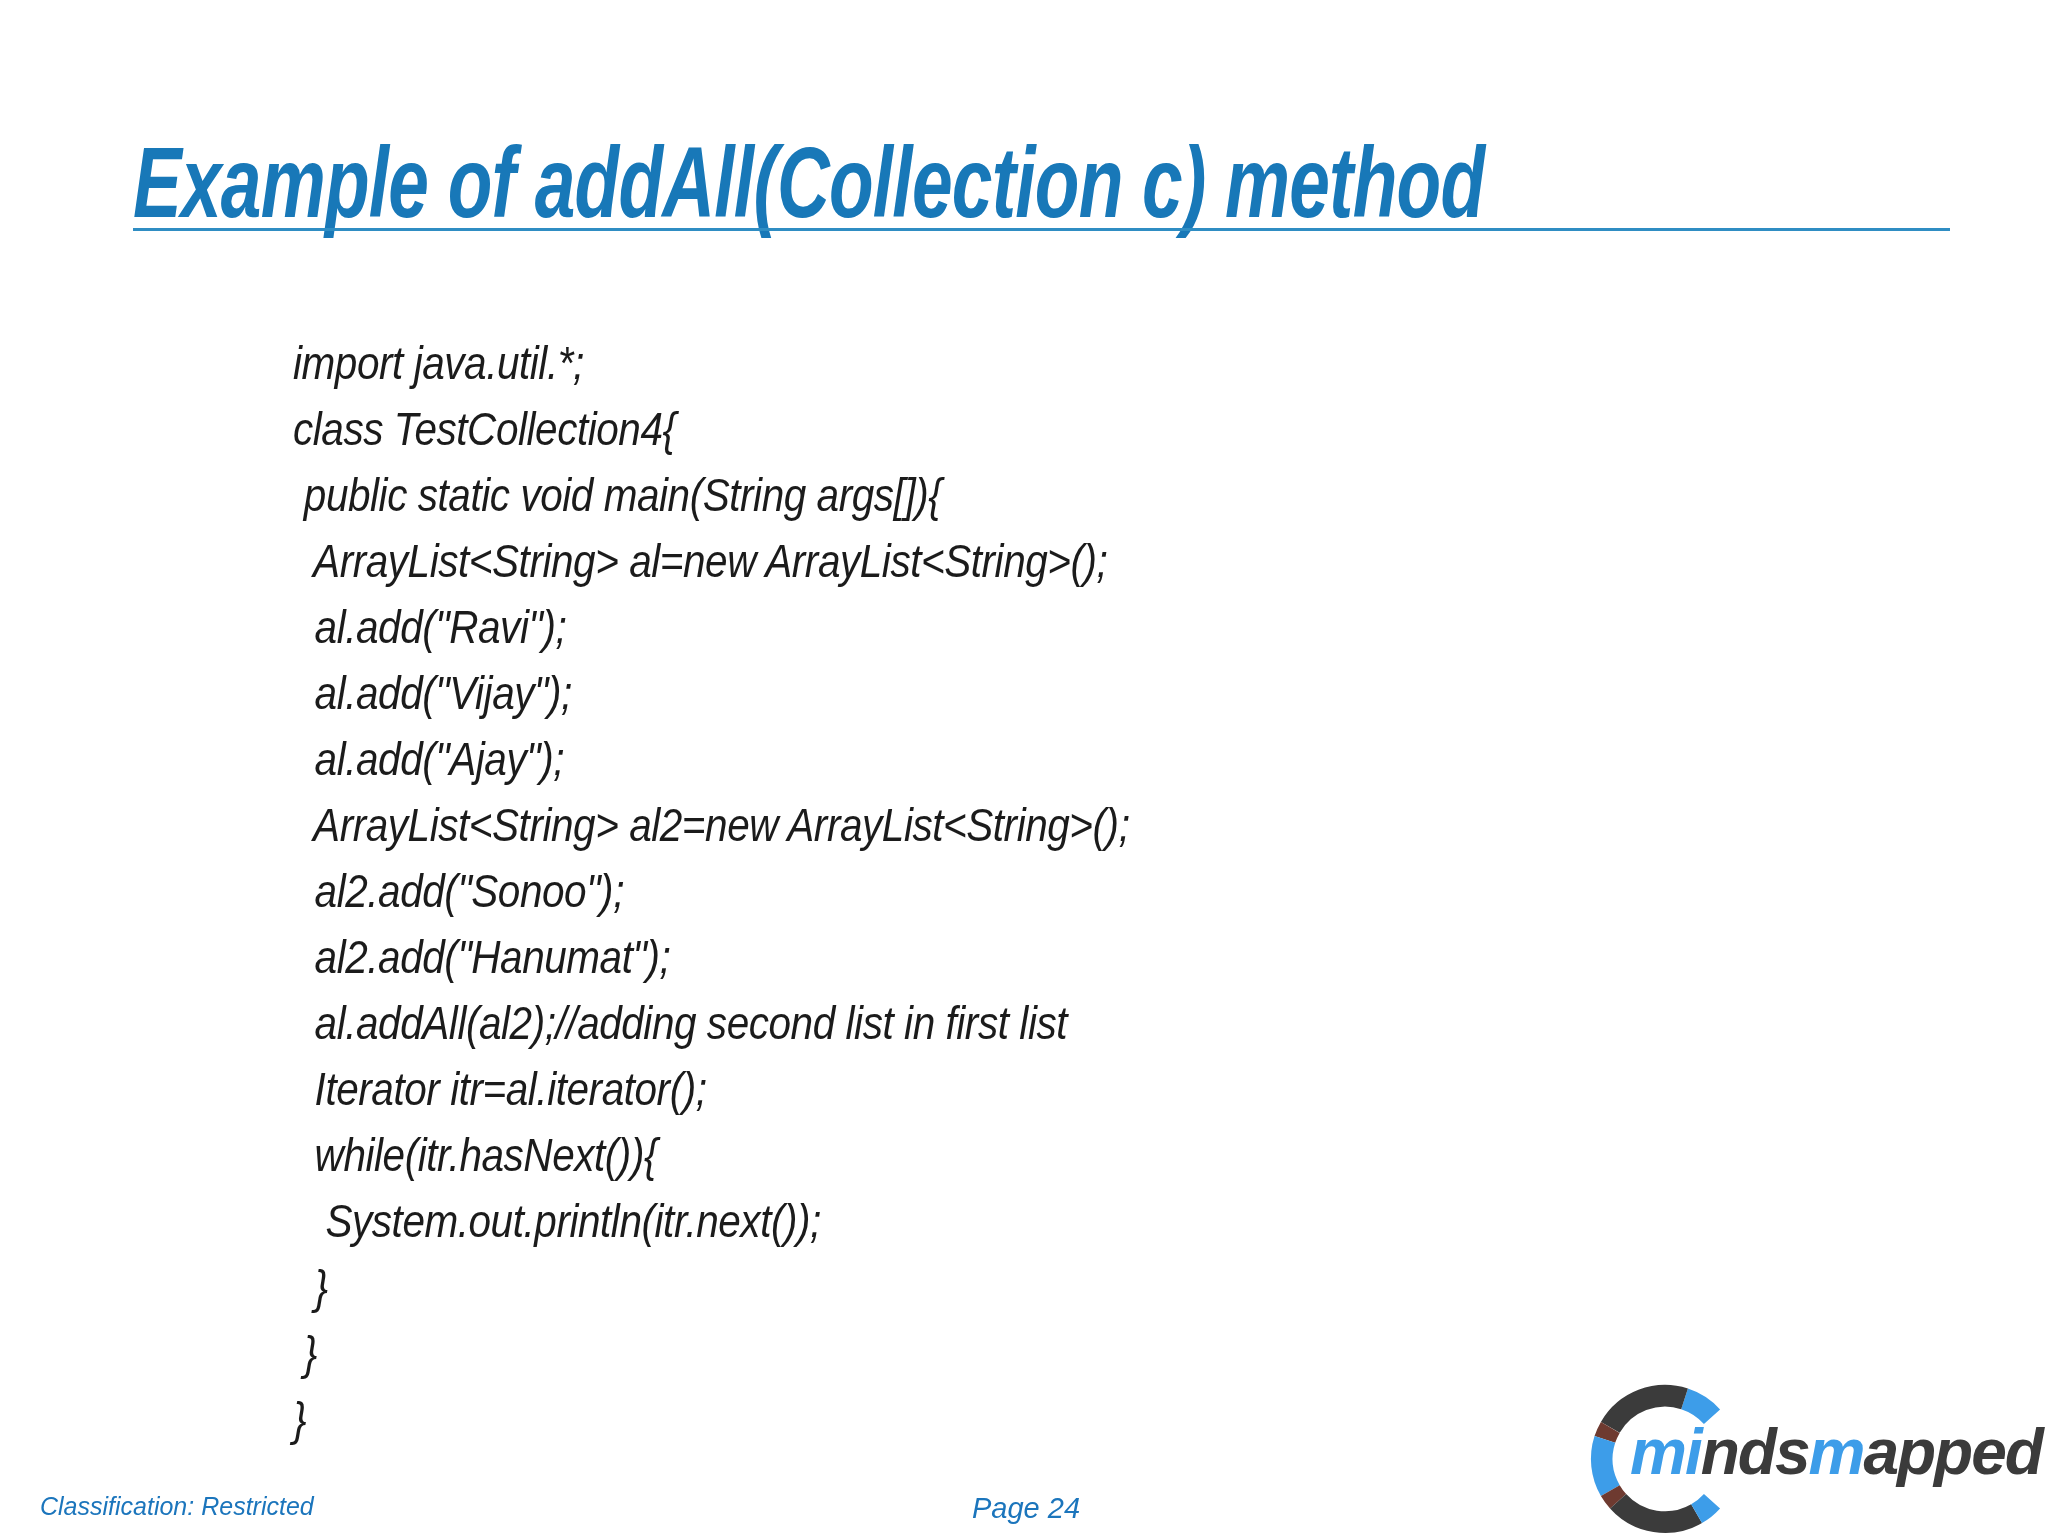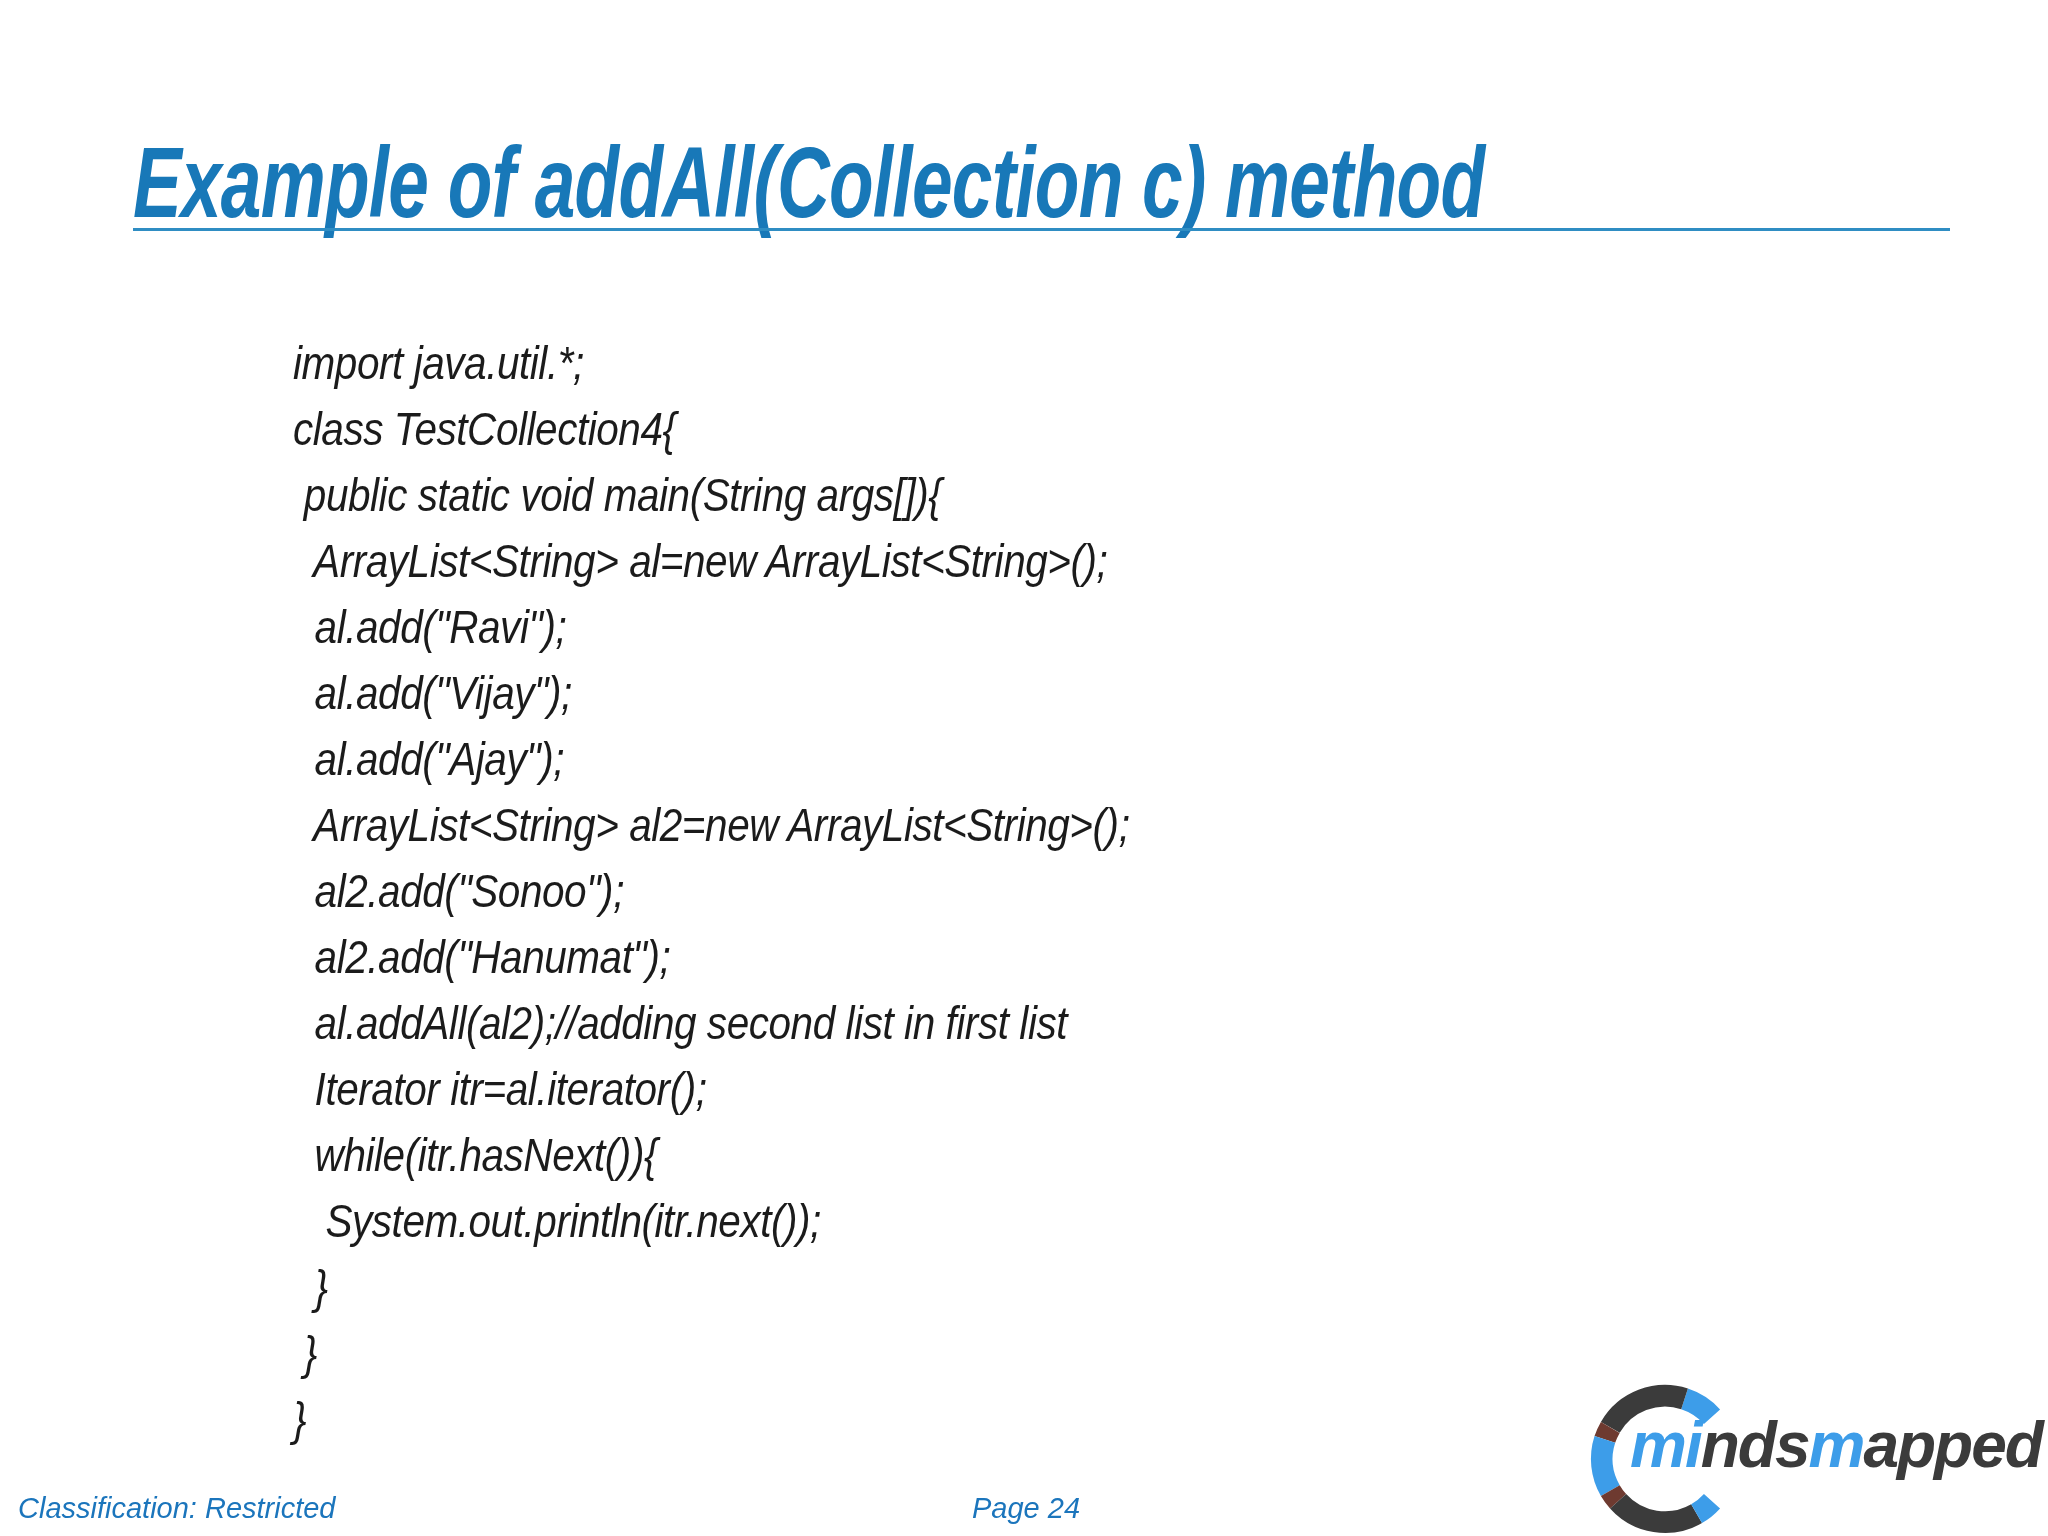--- a/index.html
+++ b/index.html
@@ -48,22 +48,22 @@
     letter-spacing:-0.5px;
     transform:scaleX(0.88);
     transform-origin:0 0;
   }
   .code-line{
     white-space:pre;
     height:66px;
   }
   .footer-classification{
     position:absolute;
-    left:18px;top:1492px;
-    font-size:29px;
+    left:40px;top:1492px;
+    font-size:25px;
     color:var(--footer-blue);
   }
   .footer-page{
     position:absolute;
     left:4px;right:0;top:1492px;
     text-align:center;
     font-size:29px;
     color:var(--footer-blue);
   }
   .logo{
@@ -74,21 +74,21 @@
   .logo-ring{
     position:absolute;
     left:0;top:0;
   }
   .logo-ring .seg{fill:none;stroke-width:22px;}
   .logo-ring .seg.dark{stroke:var(--logo-dark);}
   .logo-ring .seg.blue{stroke:var(--logo-blue);}
   .logo-ring .seg.maroon{stroke:var(--logo-maroon);}
   .logo-wordmark{
     position:absolute;
-    left:44px;top:33px;
+    left:44px;top:40px;
     font-size:64px;
     font-weight:bold;
     letter-spacing:-2px;
     line-height:1;
     white-space:nowrap;
   }
   .logo-wordmark .blue{color:var(--logo-blue);}
   .logo-wordmark .dark{color:var(--logo-dark);}
 </style>
 </head>

